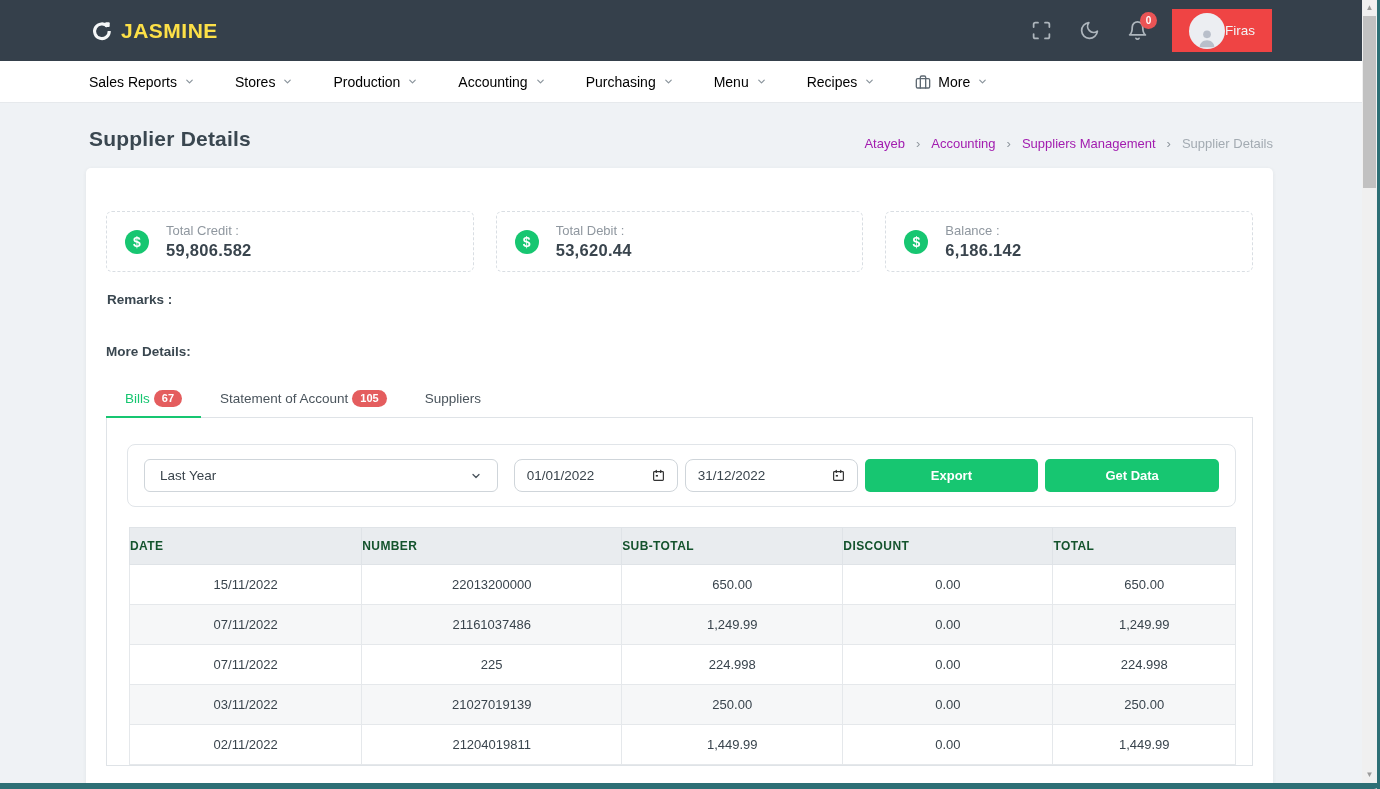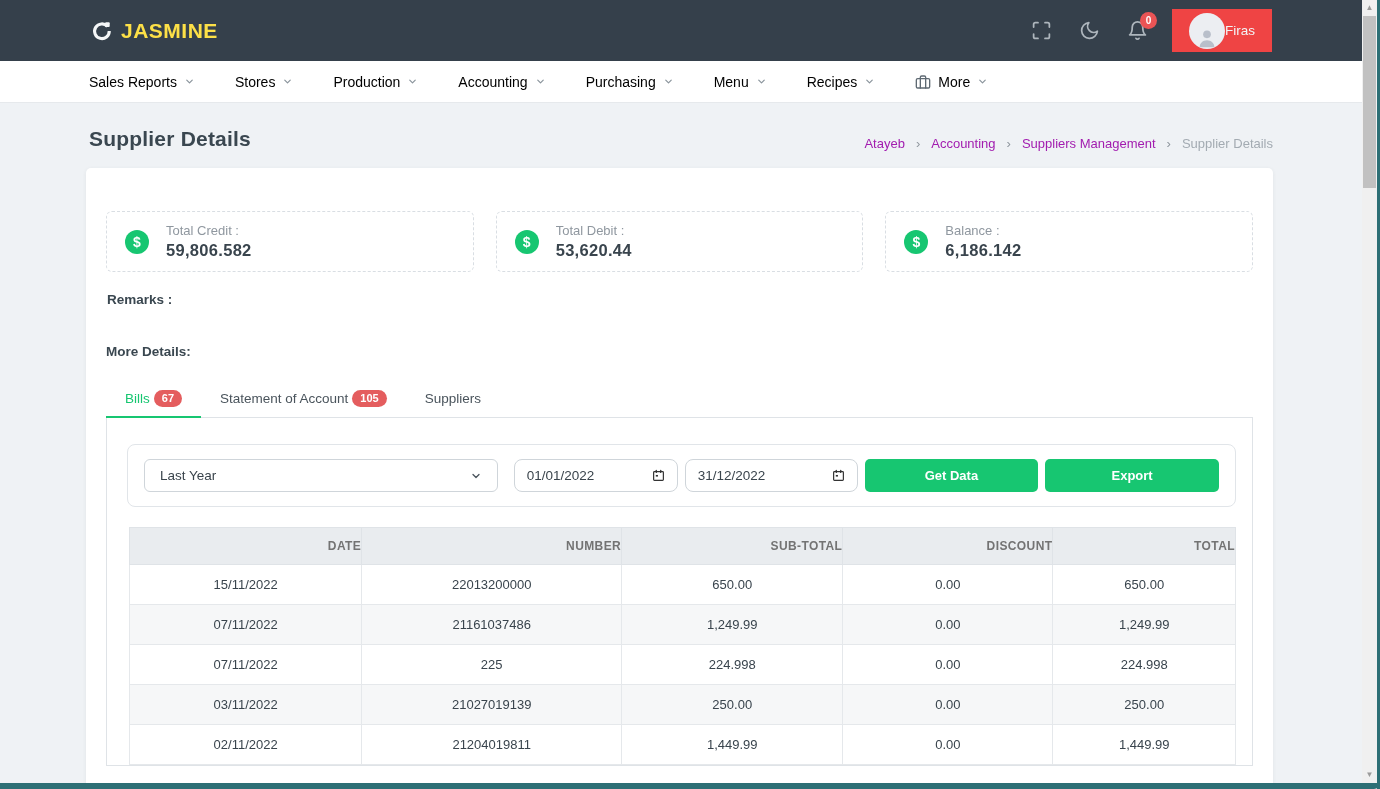--- a/index.html
+++ b/index.html
@@ -77,21 +77,21 @@
   .filter-box { border:1px solid #e1e5e9; border-radius:8px; padding:14px 16px; display:flex; align-items:center; }
   .select { width:356px; height:33px; border:1px solid #cfd5da; border-radius:6px; display:flex; align-items:center; justify-content:space-between; padding:0 15px; font-size:13.5px; color:#3a444c; cursor:pointer; margin-right:16px; background:#fff; }
   .select svg { width:12px; height:12px; color:#4a545c; }
   .date-input { height:33px; border:1px solid #cfd5da; border-radius:8px; display:flex; align-items:center; justify-content:space-between; padding:0 12px; font-size:13.5px; color:#3a444c; cursor:text; background:#fff; margin-right:7px; }
   .date-from { width:165px; } .date-to { width:174px; }
   .date-input svg { width:13px; height:13px; color:#333; }
   .green-btn { height:33px; width:175px; background:#17c671; border:none; border-radius:5px; color:#fff; font-size:13px; font-weight:bold; cursor:pointer; margin-right:7px; font-family:inherit; }
   .green-btn:last-child { margin-right:0; }
 
   .bills-table { width:calc(100% - 2px); border-collapse:collapse; margin:20px 0 0 2px; table-layout:fixed; }
-  .bills-table th { background:#e9ecef; color:#737373; font-size:12px; font-weight:bold; letter-spacing:0.4px; height:37px; border:1px solid #dfe3e7; text-align:right; }
+  .bills-table th { background:#e9ecef; color:#14532d; font-size:12px; font-weight:bold; letter-spacing:0.4px; height:37px; border:1px solid #dfe3e7; text-align:left; }
   .bills-table td { height:40px; border:1px solid #e5e8eb; text-align:center; font-size:13px; color:#39444d; background:#fff; }
   .bills-table tr.stripe td { background:#f6f7f8; }
   .col-date{width:21%;} .col-number{width:23.5%;} .col-sub{width:20%;} .col-disc{width:19%;} .col-total{width:16.5%;}
 </style>
 </head>
 <body>
 
 <div class="app">
 
   <header class="topbar">
@@ -270,22 +270,22 @@
           </div>
           <div class="date-input date-to">
             <span>31/12/2022</span>
             <svg viewBox="0 0 24 24" fill="none" stroke="currentColor" stroke-width="2.2" stroke-linecap="round">
                 <rect x="3" y="5" width="18" height="16" rx="1.5"></rect>
                 <line x1="8" y1="2.5" x2="8" y2="6.5"></line>
                 <line x1="16" y1="2.5" x2="16" y2="6.5"></line>
                 <rect x="7" y="11" width="4" height="3" fill="currentColor" stroke="none"></rect>
               </svg>
           </div>
+          <button class="green-btn">Export</button>
           <button class="green-btn">Get Data</button>
-          <button class="green-btn">Export</button>
         </div>
 
         <table class="bills-table">
           <thead>
             <tr>
               <th class="col-date">DATE</th>
               <th class="col-number">NUMBER</th>
               <th class="col-sub">SUB-TOTAL</th>
               <th class="col-disc">DISCOUNT</th>
               <th class="col-total">TOTAL</th>

